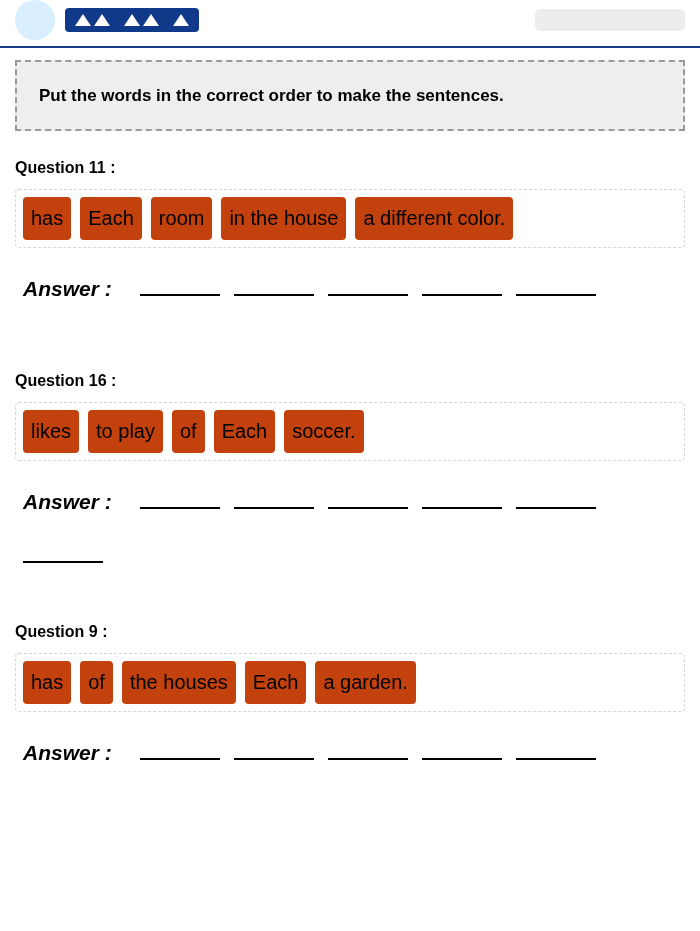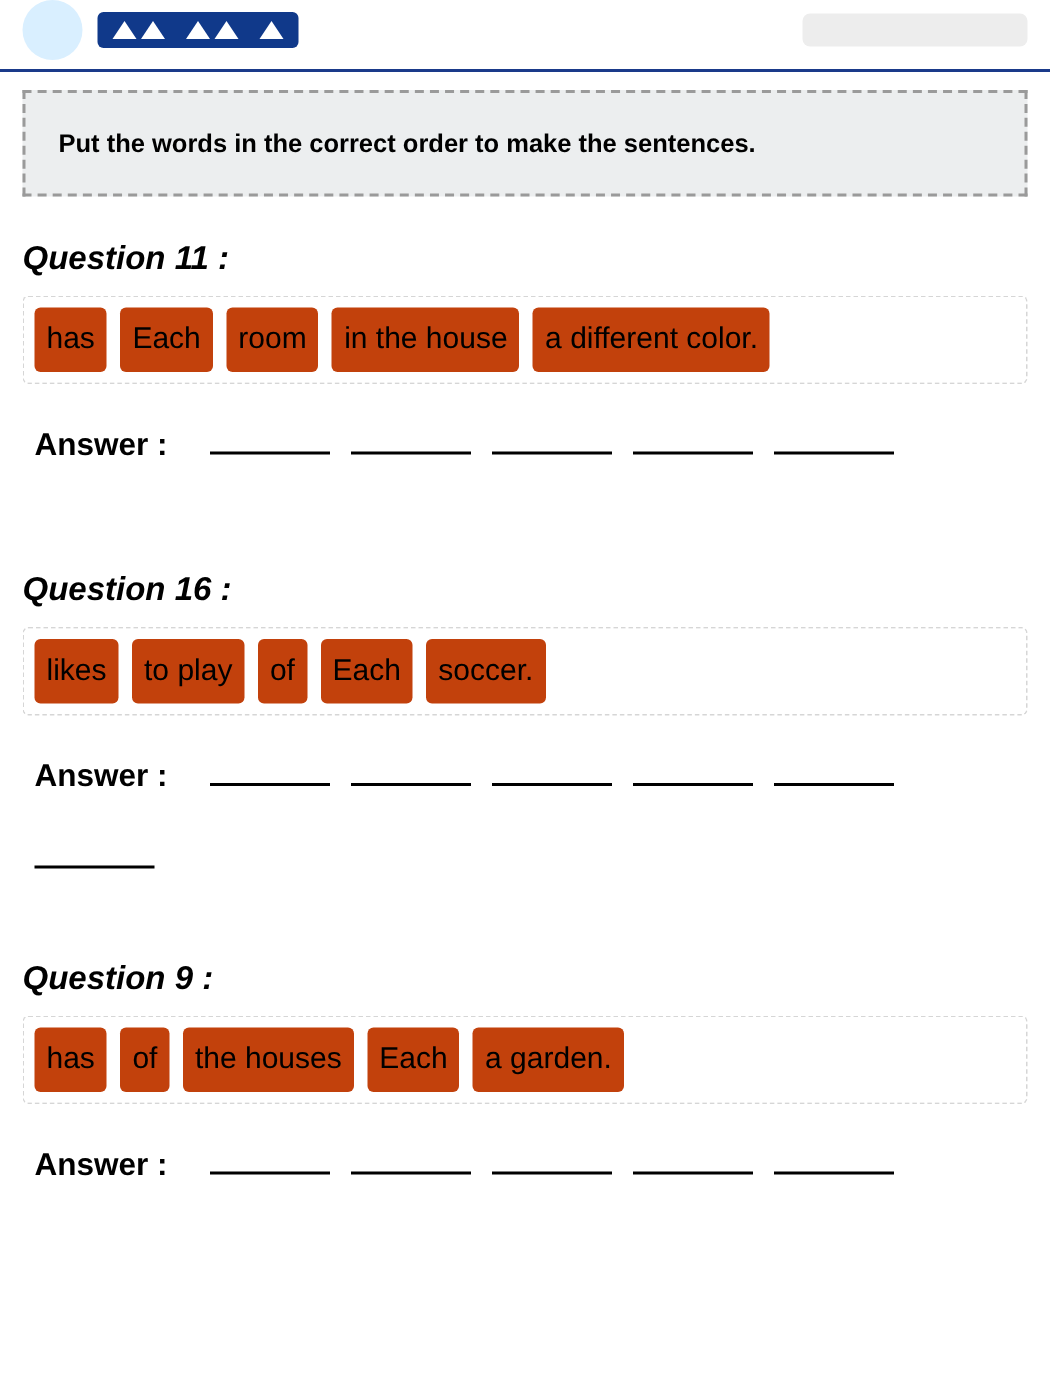--- a/index.html
+++ b/index.html
@@ -58,24 +58,23 @@
       padding: 20px 22px;
       font-size: 17px;
       font-weight: bold;
       line-height: 1.6;
       margin-bottom: 28px;
     }
     .question {
       margin-bottom: 60px;
     }
     .q-title {
-      font-size: 22px;
+      font-size: 16px;
       font-weight: bold;
       margin-bottom: 12px;
-      font-style: italic;
     }
     .word-bank {
       border: 1.5px dashed #d6d6d6;
       border-radius: 4px;
       padding: 7px;
       display: flex;
       flex-wrap: wrap;
       gap: 9px;
       margin-bottom: 18px;
     }
@@ -90,21 +89,21 @@
     .answer-row {
       display: flex;
       flex-wrap: wrap;
       align-items: baseline;
       gap: 14px;
       font-size: 21px;
       font-weight: bold;
       line-height: 2.2;
       padding-left: 8px;
     }
-    .answer-label { margin-right: 14px; }
+    .answer-label { margin-right: 14px; font-style: italic; }
     .blank {
       display: inline-block;
       width: 80px;
       border-bottom: 2px solid #000;
       height: 1.1em;
       font-weight: normal;
     }
   </style>
 </head>
 <body>

